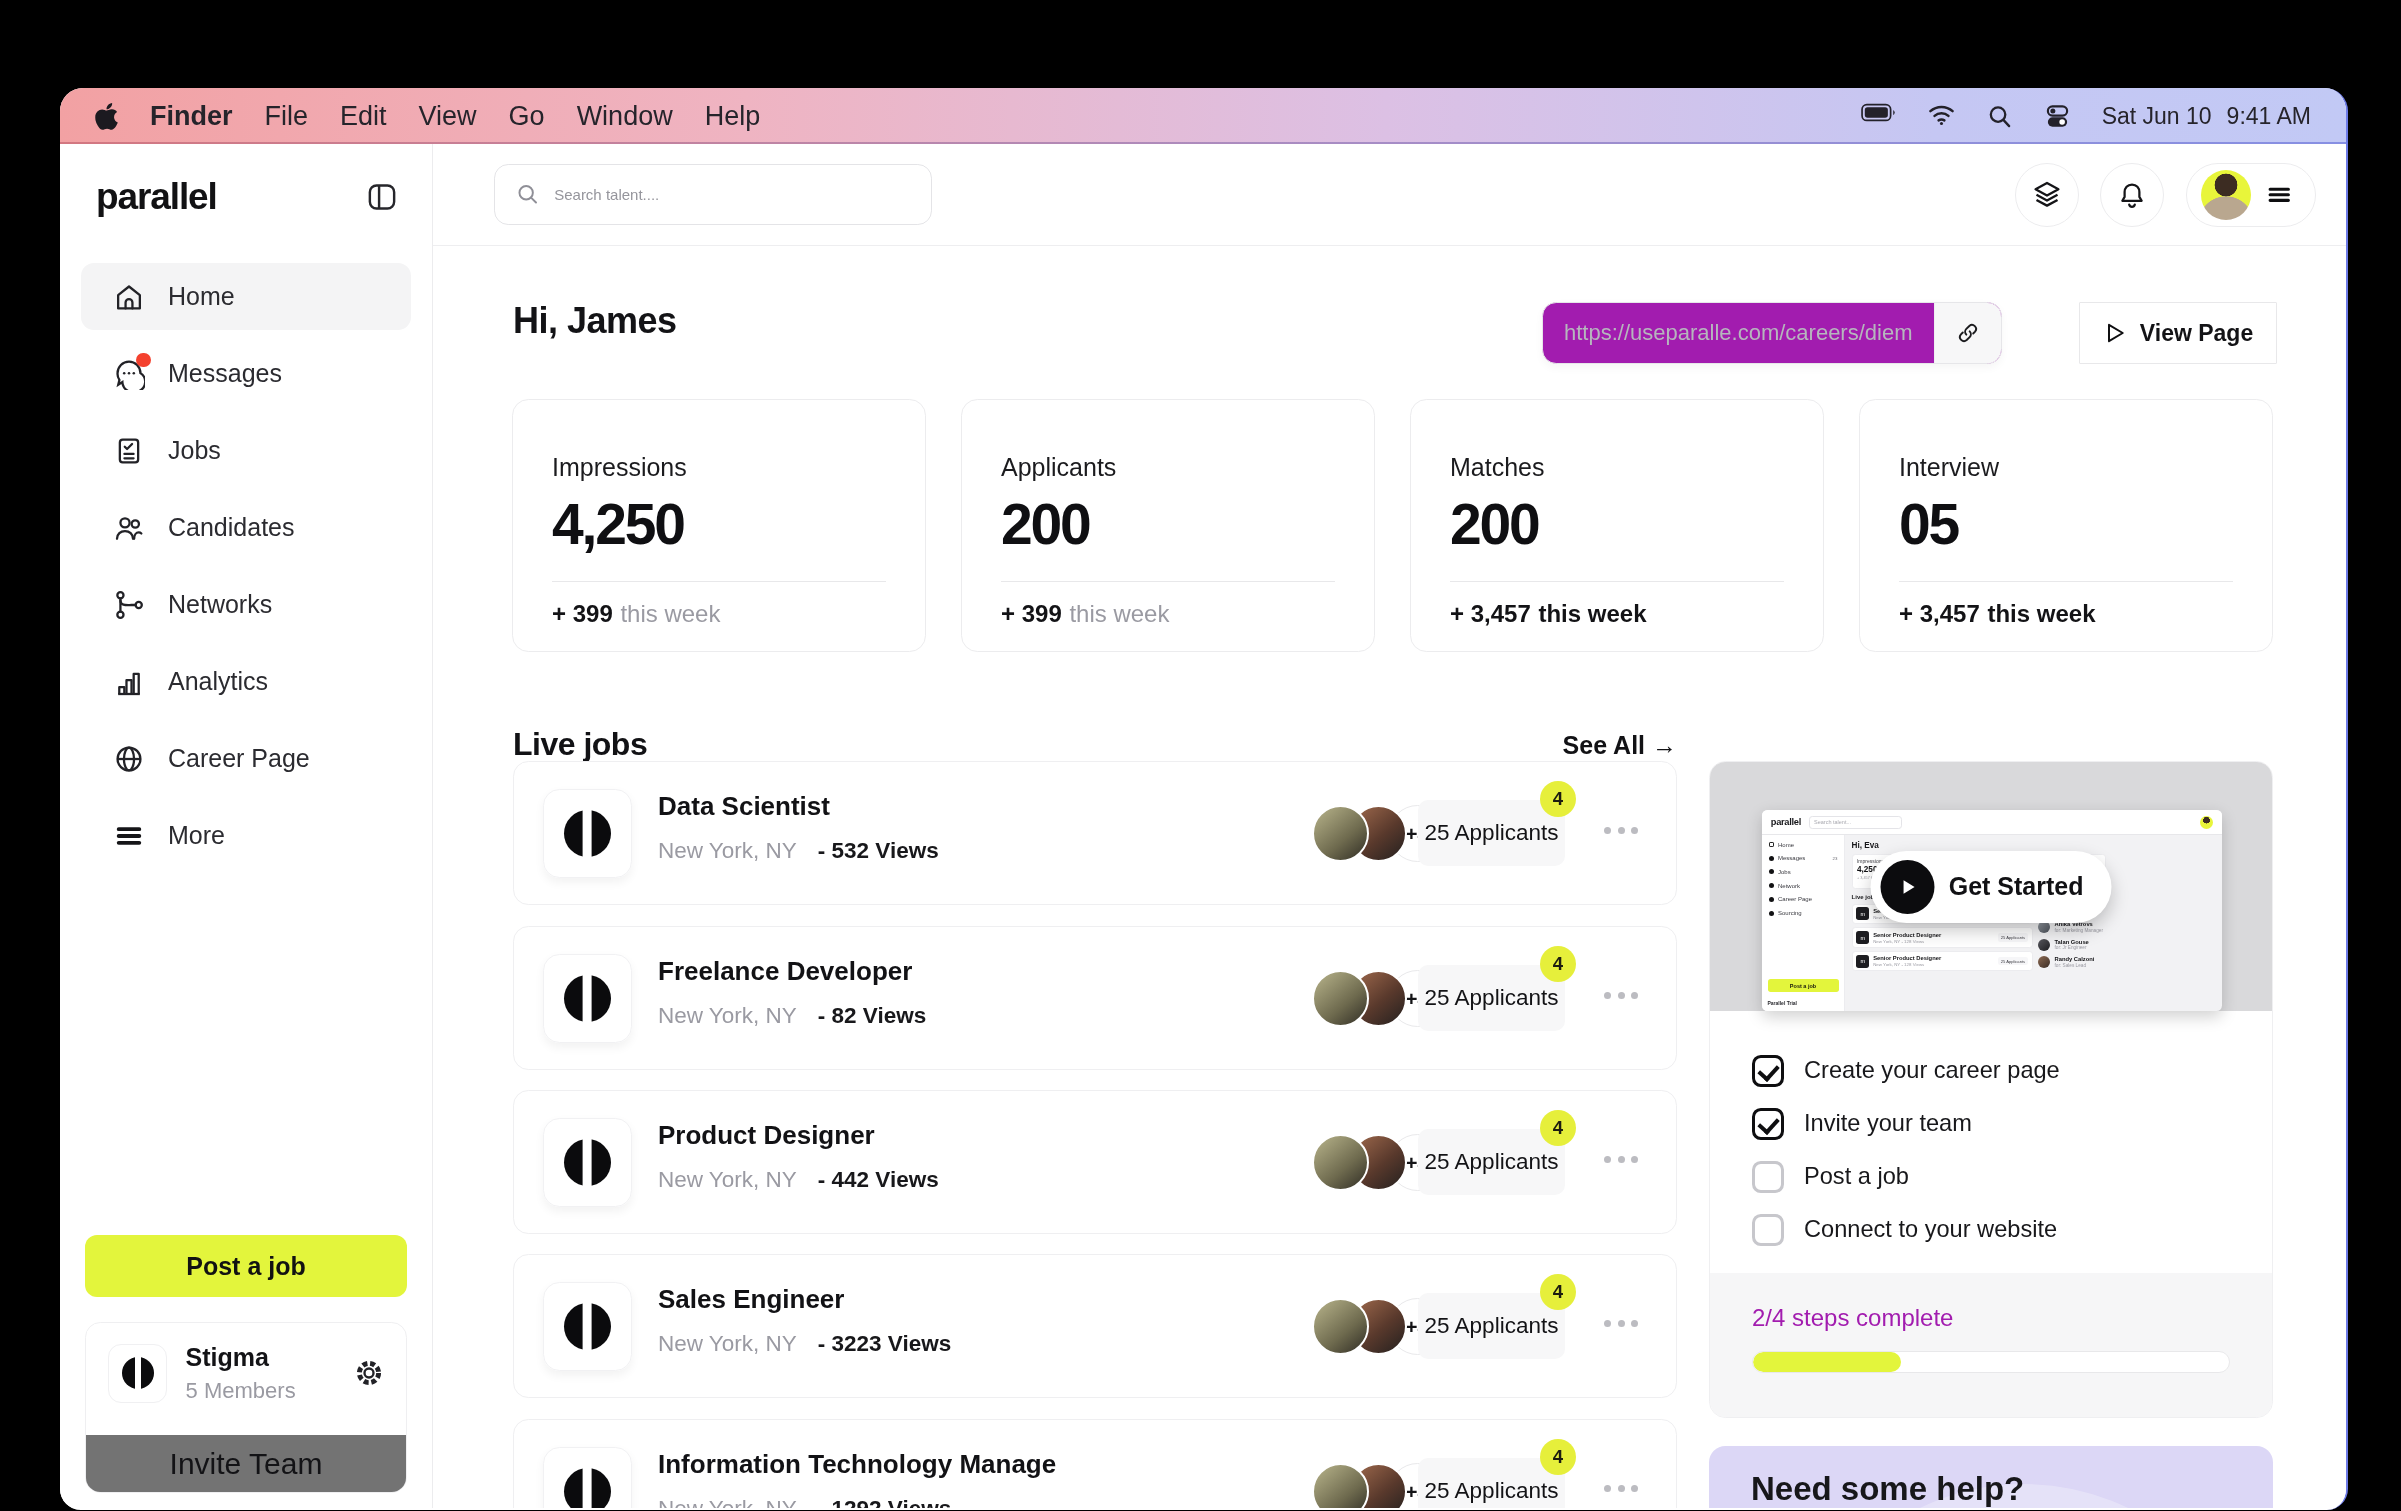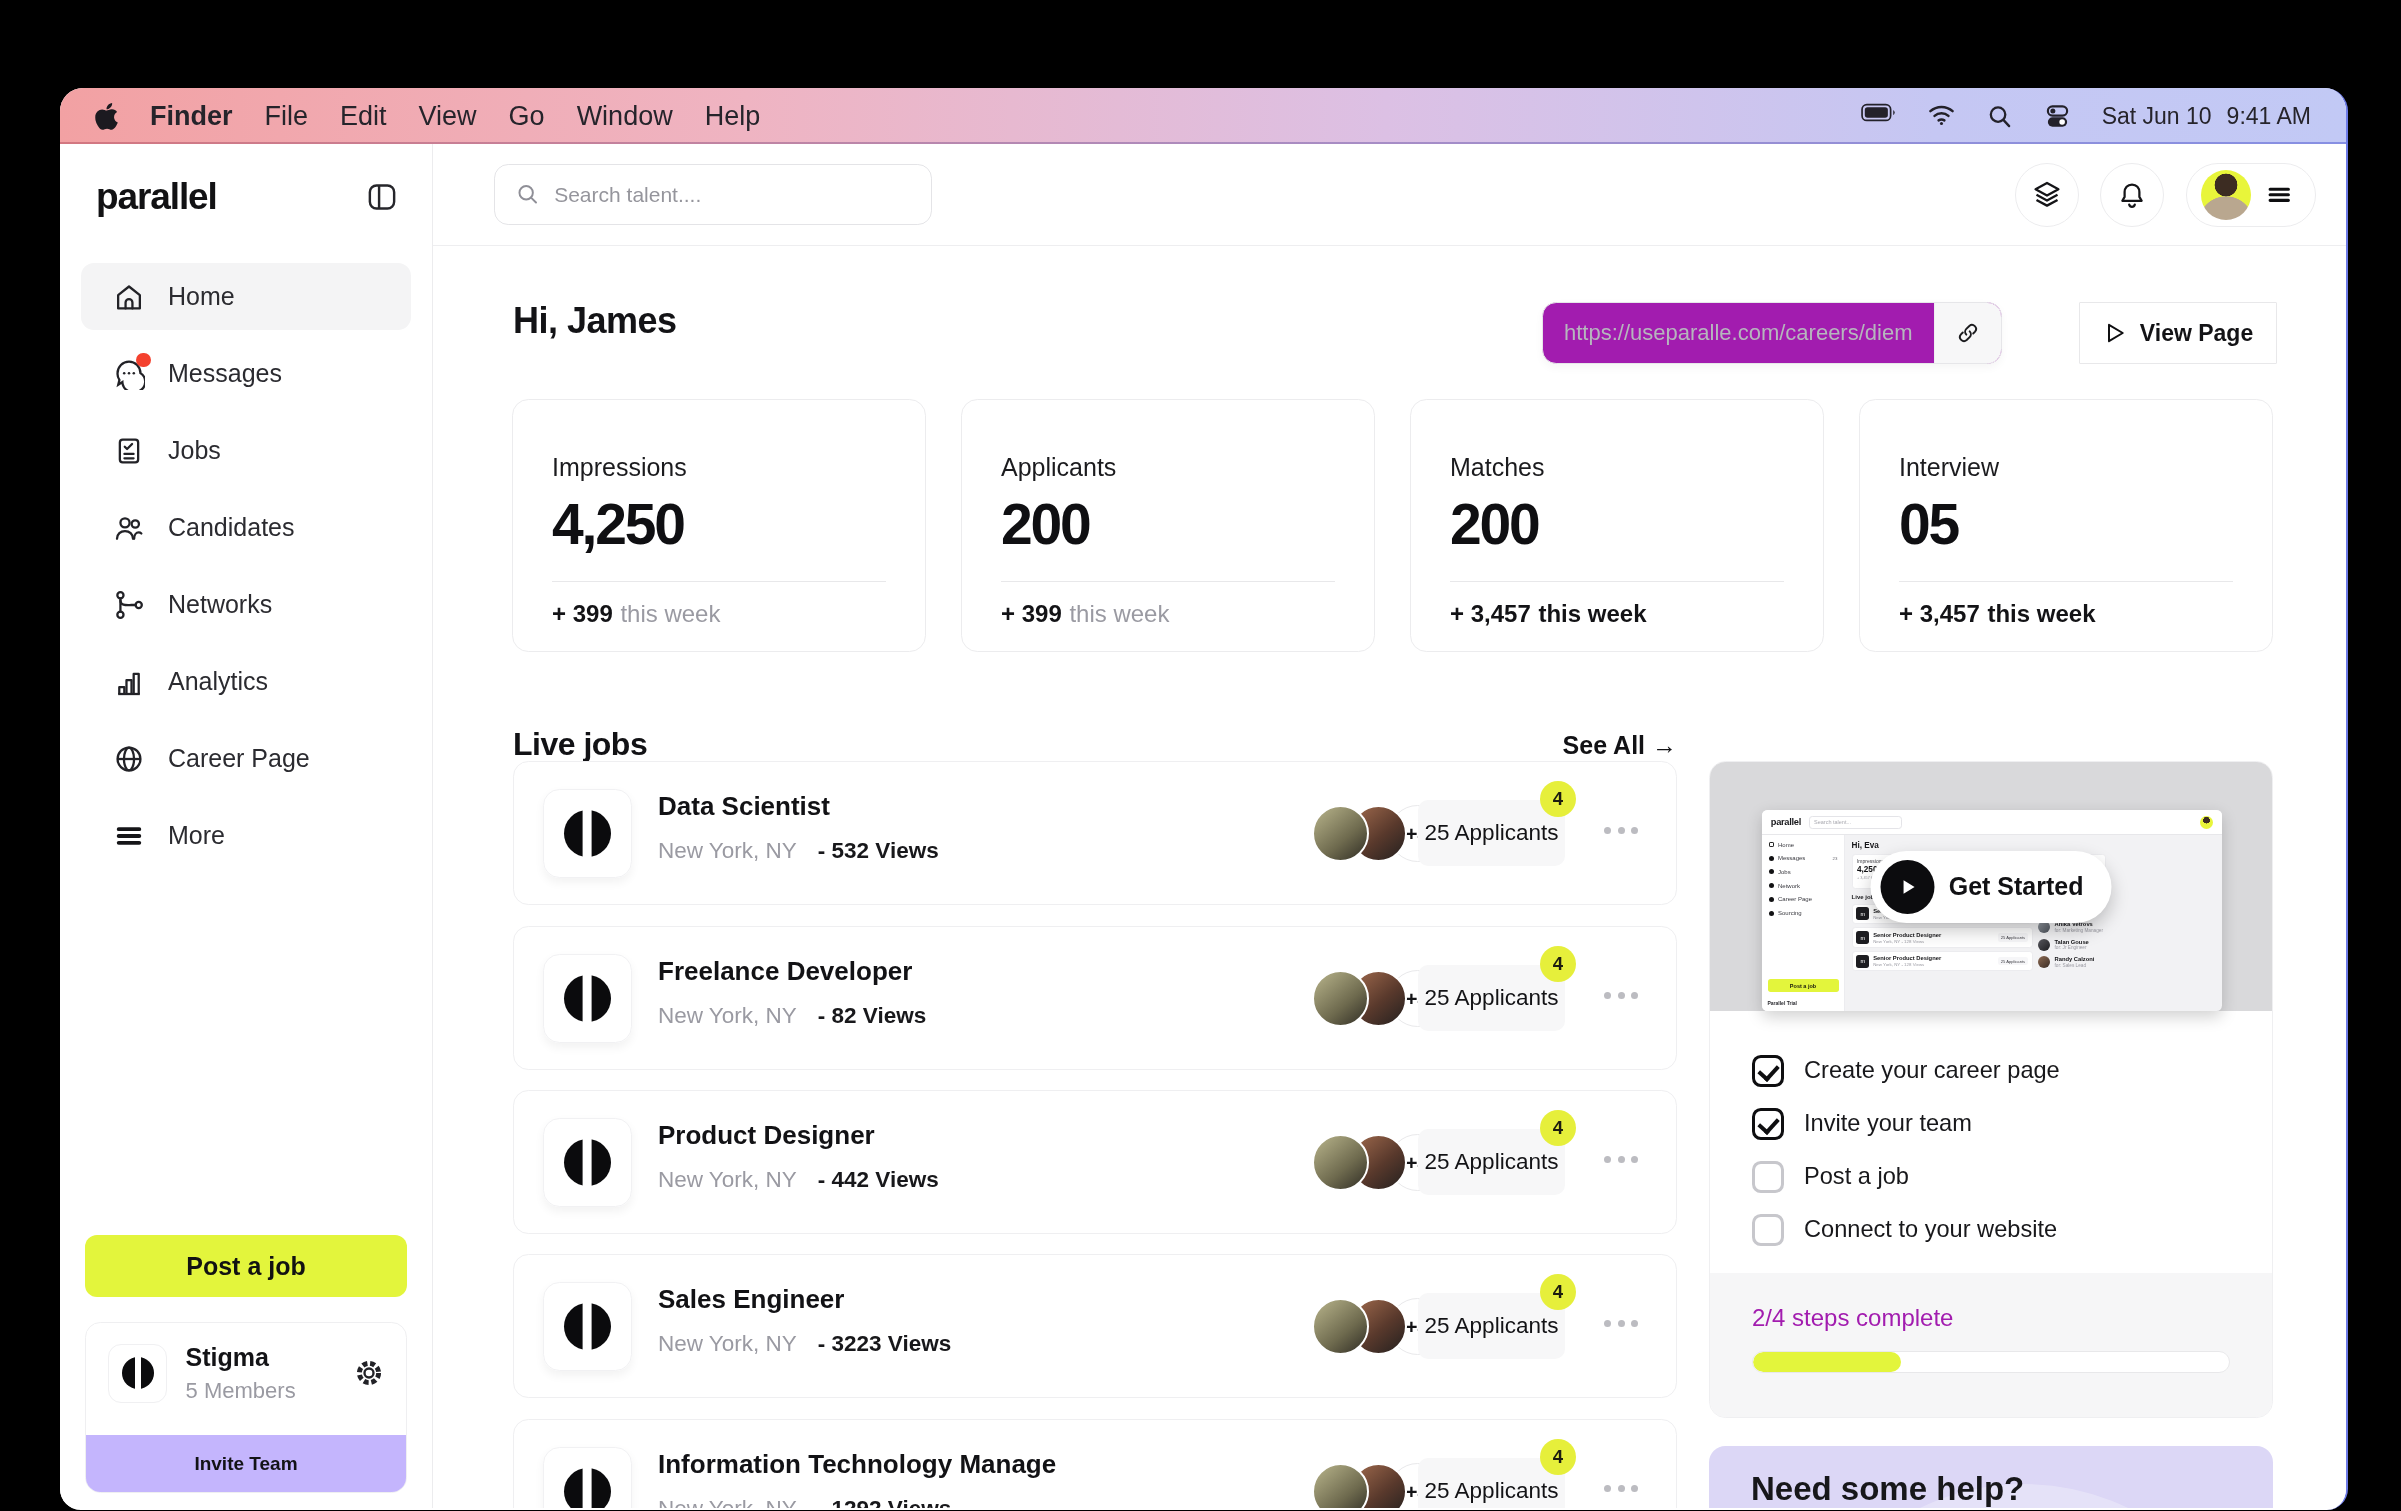--- a/index.html
+++ b/index.html
@@ -40,33 +40,33 @@
   .reddot{position:absolute;top:-4.4px;right:-5.5px;width:14.2px;height:14.2px;border-radius:50%;background:var(--red-dot)}
   .post-job{position:absolute;left:25px;right:25px;top:1091px;height:62px;border:none;border-radius:12px;
     background:var(--accent);font-size:25px;font-weight:700;color:#121212;cursor:pointer}
   .team-card{position:absolute;left:25px;right:25px;top:1178px;height:171px;border:1.1px solid #efeff1;border-radius:15.3px;
     background:#fff;overflow:hidden}
   .team-top{display:flex;align-items:center;gap:18.6px;padding:20px 22px 0 22px}
   .team-logo{width:59px;height:59px;border:1.1px solid #f0f0f2;border-radius:13px;display:flex;align-items:center;justify-content:center}
   .team-name{font-size:25px;font-weight:700;color:#131316}
   .team-members{font-size:22px;color:var(--muted);margin-top:5.5px}
   .gear{margin-left:auto;color:#2b2b30;cursor:pointer}
-  .team-foot{position:absolute;left:0;right:0;bottom:0;height:57px;background:#c4b5fd;display:flex;align-items:center;justify-content:center;
-    font-size:19px;font-weight:700;color:#131316;cursor:pointer}
+  .team-foot{position:absolute;left:0;right:0;bottom:0;height:57px;background:#737373;display:flex;align-items:center;justify-content:center;
+    font-size:30px;font-weight:400;color:#131316;cursor:pointer}
 
   
   .mark{position:relative;width:47px;height:47px;border-radius:50%;background:#0b0b0d;overflow:visible}
   .mark::after{content:"";position:absolute;left:50%;top:-3.3px;bottom:-3.3px;width:8.8px;transform:translateX(-50%);background:#fff}
   .mark.m56{width:32px;height:32px}.mark.m56::after{width:6px}
 
   
   .topstrip{position:absolute;left:0;right:0;top:0;height:102px;border-bottom:1.1px solid #eeeef0;background:#fff}
   .search{position:absolute;left:61px;top:20px;width:438px;height:61px;border:1.1px solid #e4e4e7;border-radius:14.2px;
     display:flex;align-items:center;gap:14.2px;padding:0 20px;color:#8f8f97}
-  .search input{border:none;outline:none;font-size:21px;color:#4a4a52;width:329px;background:transparent}
+  .search input{border:none;outline:none;font-size:15px;color:#4a4a52;width:329px;background:transparent}
   .search input::placeholder{color:#95959c}
   .round-btn{position:absolute;top:18.6px;width:64px;height:64px;border:1.1px solid var(--line);border-radius:50%;
     background:#fff;display:flex;align-items:center;justify-content:center;color:#18181b;cursor:pointer}
   .profile-pill{position:absolute;top:18.6px;right:30px;width:130px;height:64px;border:1.1px solid var(--line);border-radius:33px;
     background:#fff;display:flex;align-items:center;gap:14.2px;padding:0 14.2px;cursor:pointer}
   .avatar{width:50px;height:50px;border-radius:50%;flex:none;
     background:radial-gradient(circle at 50% 30%,#3c2c22 0 26%,transparent 27%),
                radial-gradient(circle at 50% 108%,#b9a78f 0 46%,transparent 47%),#e8f53a}
 
   

